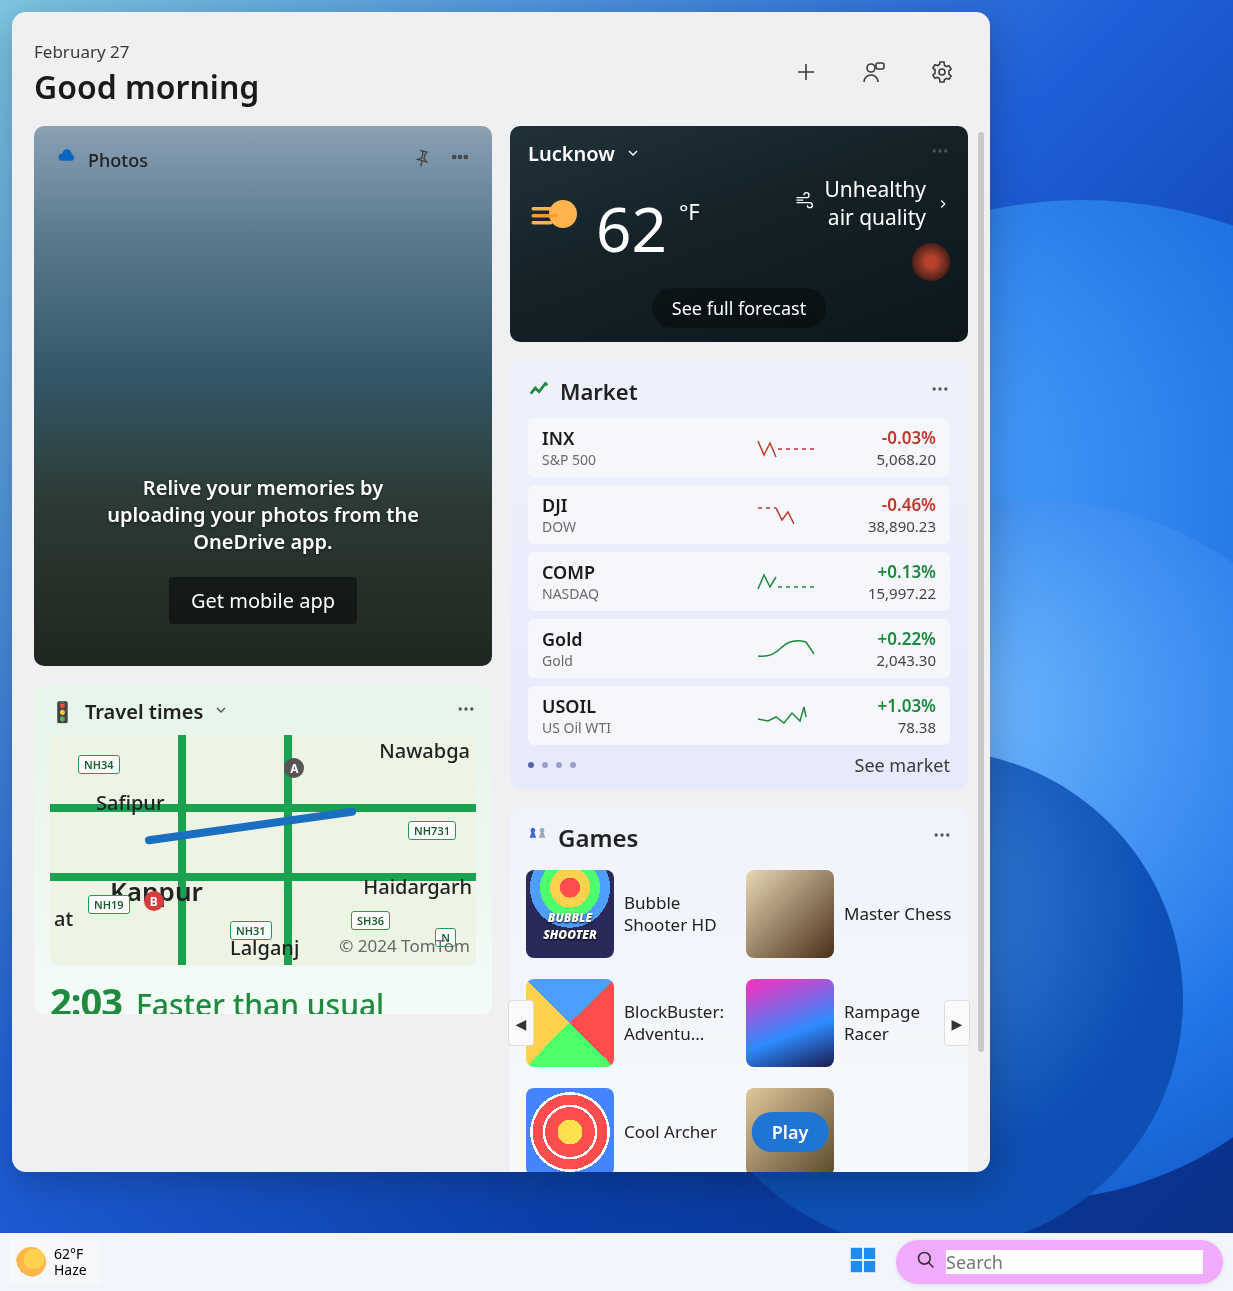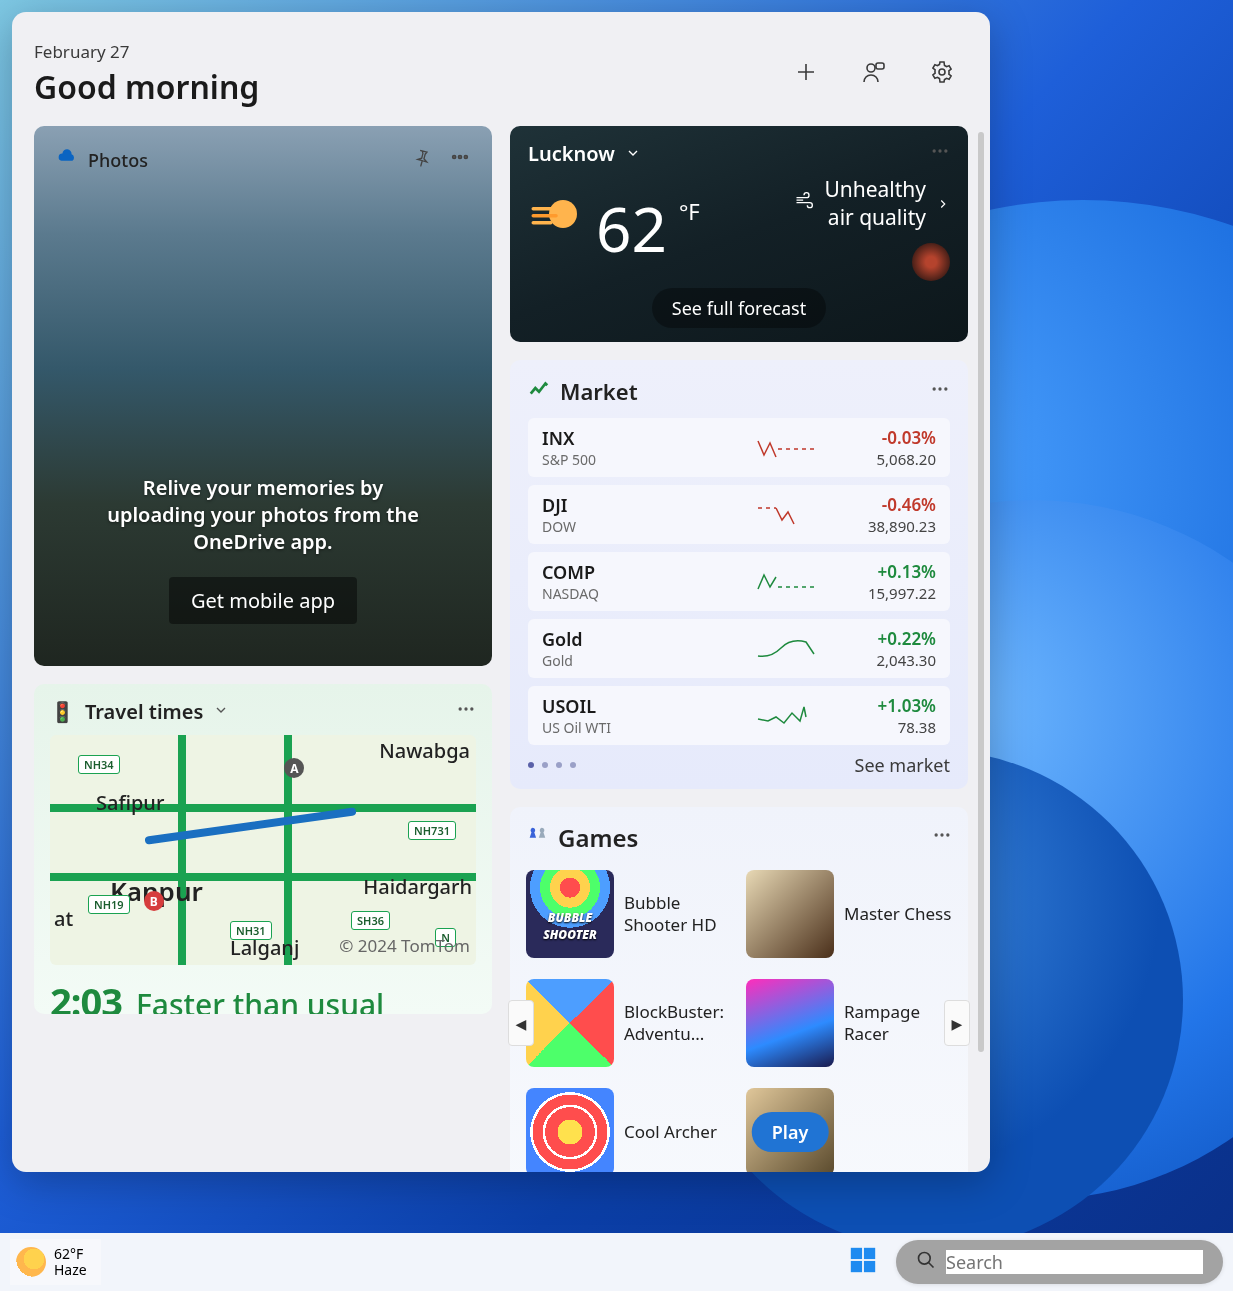--- a/index.html
+++ b/index.html
@@ -293,21 +293,21 @@
     background:#f7f8fc;
     padding:6px 14px 6px 6px;
     display:flex; align-items:center; gap:8px;
     height:46px;
   }
   .weather-mini-icon{width:30px;height:30px;background:radial-gradient(circle at 60% 40%,#ffd24d 0 40%,#ffb74d 40% 70%,transparent 70%);border-radius:50%;}
   .weather-mini-text{ display:flex; flex-direction:column; font-size:14px; line-height:1.15;}
   .taskbar-right{ margin-left:auto; display:flex; align-items:center; gap:18px;}
   .start-btn svg{ width:30px; height:30px;}
   .search-box{
-    background:#a3a3a3; border-radius:26px; height:44px;
+    background:#f0abfc; border-radius:26px; height:44px;
     display:flex; align-items:center; gap:10px; padding:16px 20px;
     min-width:180px; box-shadow:0 1px 4px rgba(0,0,0,0.1);
   }
   .search-box input{ border:none; outline:none; font-size:18px; color:#555;}
   .more-dots svg{width:20px;height:20px;fill:#555;}
   .traffic-emoji{font-size:20px;}
 </style>
 </head>
 <body>
 

